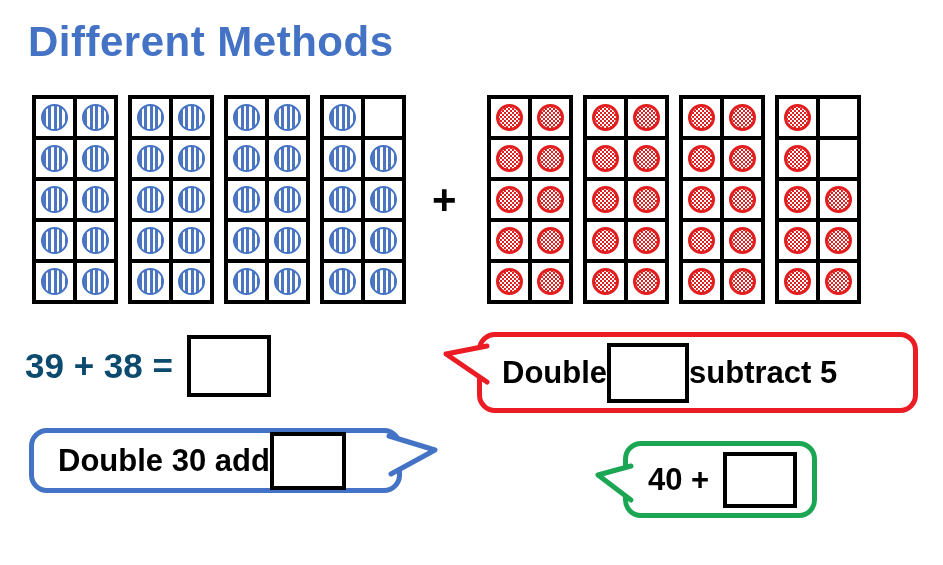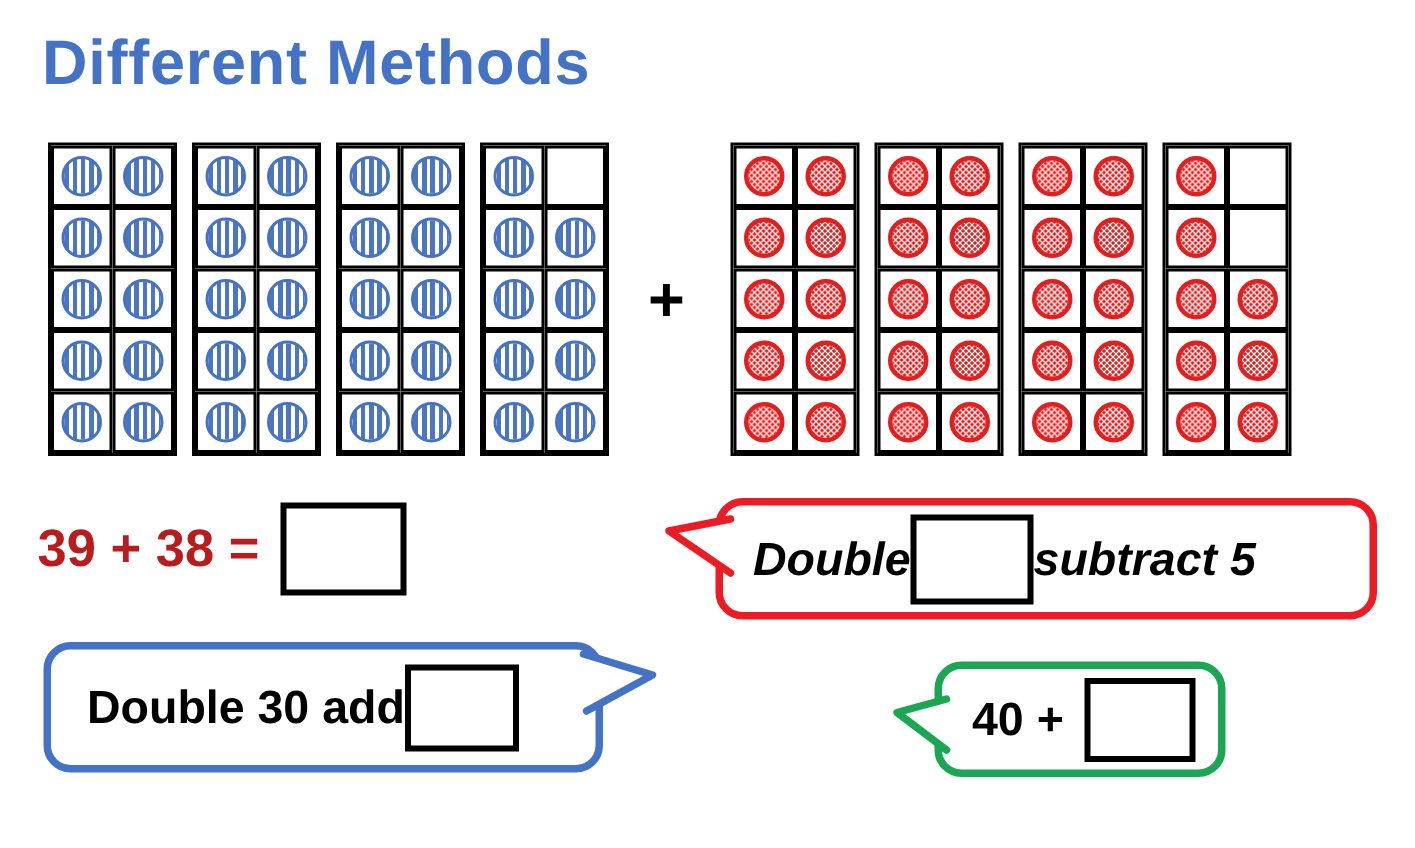--- a/index.html
+++ b/index.html
@@ -22,31 +22,31 @@
     background:repeating-linear-gradient(90deg,#4C77C0 0 3px,#ffffff 3px 5.5px);
   }
   .counter.red{
     border:3px solid #E21E1E;background-color:#fff;
     background-image:radial-gradient(#E02020 35%,transparent 42%),radial-gradient(#E02020 35%,transparent 42%);
     background-size:4px 4px;background-position:0 0,2px 2px;
   }
   .plus{position:absolute;left:432px;top:176px;font-size:42px;font-weight:bold;color:#000;}
   .equation{
     position:absolute;left:25px;top:332px;height:68px;display:flex;align-items:center;
-    font-size:35px;font-weight:bold;color:#b91c1c;
+    font-size:35px;font-weight:bold;color:#0c4a6e;
   }
   .ans-box{display:inline-block;border:4px solid #000;background:#fff;box-sizing:border-box;}
   .eq-box{width:84px;height:62px;margin-left:14px;}
   .bubble{
     position:absolute;display:flex;align-items:center;background:#fff;box-sizing:border-box;
     border-radius:18px;font-size:31px;font-weight:bold;color:#000;z-index:1;
   }
-  .red-bubble{left:477px;top:332px;width:441px;height:81px;border:5px solid #EC1C24;padding-left:20px;gap:0;font-style:italic;}
+  .red-bubble{left:477px;top:332px;width:441px;height:81px;border:5px solid #EC1C24;padding-left:20px;gap:0;}
   .red-box{width:82px;height:60px;}
-  .blue-bubble{left:29px;top:428px;width:373px;height:87px;border:5px solid #4472C4;padding-left:24px;}
+  .blue-bubble{left:29px;top:428px;width:373px;height:65px;border:5px solid #4472C4;padding-left:24px;}
   .blue-box{width:76px;height:58px;}
   .green-bubble{left:623px;top:441px;width:194px;height:77px;border:5px solid #1AA653;padding-left:20px;gap:14px;}
   .green-box{width:74px;height:56px;}
   .tail{position:absolute;z-index:2;overflow:visible;}
 </style>
 </head>
 <body>
 
 <div class="canvas">
 

